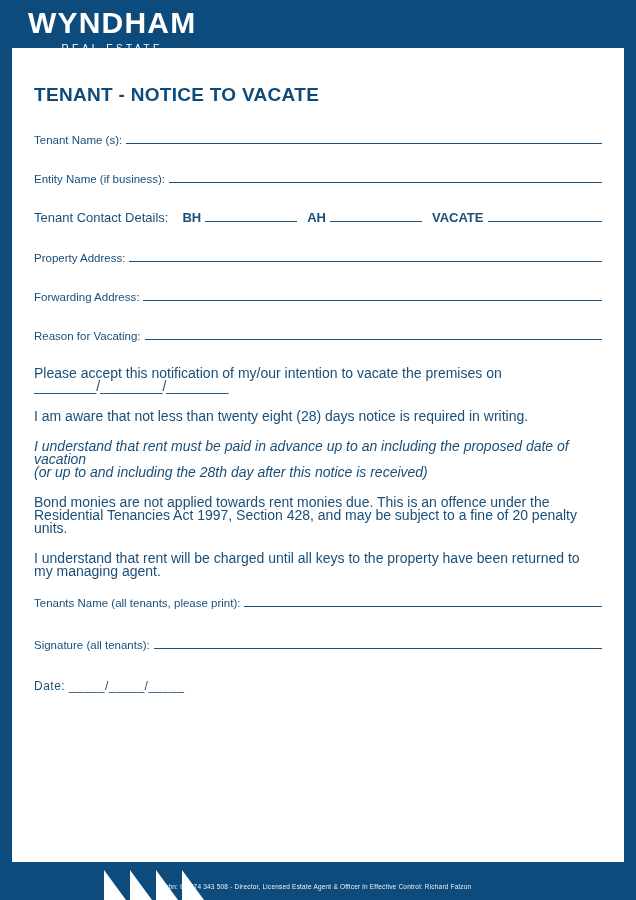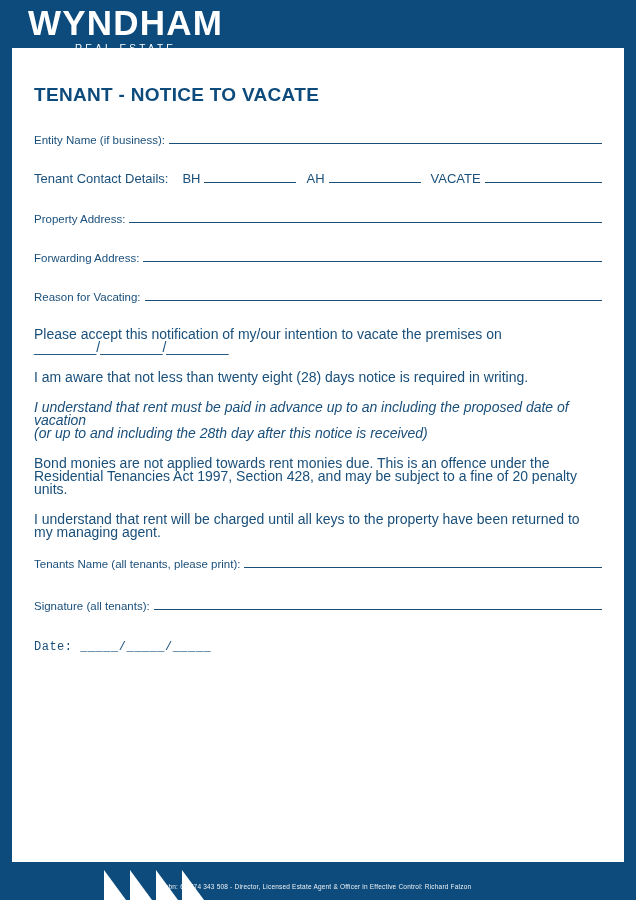--- a/index.html
+++ b/index.html
@@ -50,21 +50,21 @@
     box-sizing: border-box;
   }
   .logo {
     position: absolute;
     left: 28px;
     top: 8px;
     color: #ffffff;
     text-align: center;
   }
   .logo-main {
-    font-size: 35px;
+    font-size: 30px;
     font-weight: bold;
     letter-spacing: 1.2px;
     line-height: 30px;
     font-family: "Liberation Sans", sans-serif;
   }
   .logo-sub {
     font-size: 10px;
     letter-spacing: 3.2px;
     line-height: 14px;
     margin-top: 3px;
@@ -122,20 +122,21 @@
   .contact-row {
     font-size: 13px;
     margin-bottom: 25px;
     display: flex;
     align-items: flex-start;
     white-space: nowrap;
   }
   .contact-row .seg-label {
     padding: 0 4px 0 10px;
     flex: 0 0 auto;
+    font-weight: bold;
   }
   .contact-row .seg-line-sm {
     border-bottom: 1px solid #1a4f7a;
     height: 11px;
     width: 92px;
     flex: 0 0 auto;
   }
   .contact-row .seg-line-grow {
     border-bottom: 1px solid #1a4f7a;
     height: 11px;
@@ -148,21 +149,20 @@
     line-height: 13px;
   }
   .sig-block {
     margin-top: 28px;
   }
   .date-row {
     font-size: 12px;
     margin-top: 28px;
     color: #1a4f7a;
     letter-spacing: 0.5px;
-    font-family: Liberation Mono, monospace;
   }
   .footer-text {
     position: absolute;
     left: 0;
     bottom: 10px;
     width: 636px;
     text-align: center;
     color: #ffffff;
     font-size: 6.5px;
     letter-spacing: 0.2px;
@@ -202,20 +202,24 @@
     <div class="logo">
       <div class="logo-main">WYNDHAM</div>
       <div class="logo-sub">REAL ESTATE</div>
     </div>
   </div>
 
   <div class="content">
 
     <h1 class="title">TENANT - NOTICE TO VACATE</h1>
 
+    <div class="field-row">
+      <span class="field-label">Tenant Name (s):</span>
+      <span class="field-line"></span>
+    </div>
 
     <div class="field-row">
       <span class="field-label">Entity Name (if business):</span>
       <span class="field-line"></span>
     </div>
 
     <div class="contact-row">
       <span class="field-label">Tenant Contact Details:</span>
       <span class="seg-label">BH</span>
       <span class="seg-line-sm"></span>

